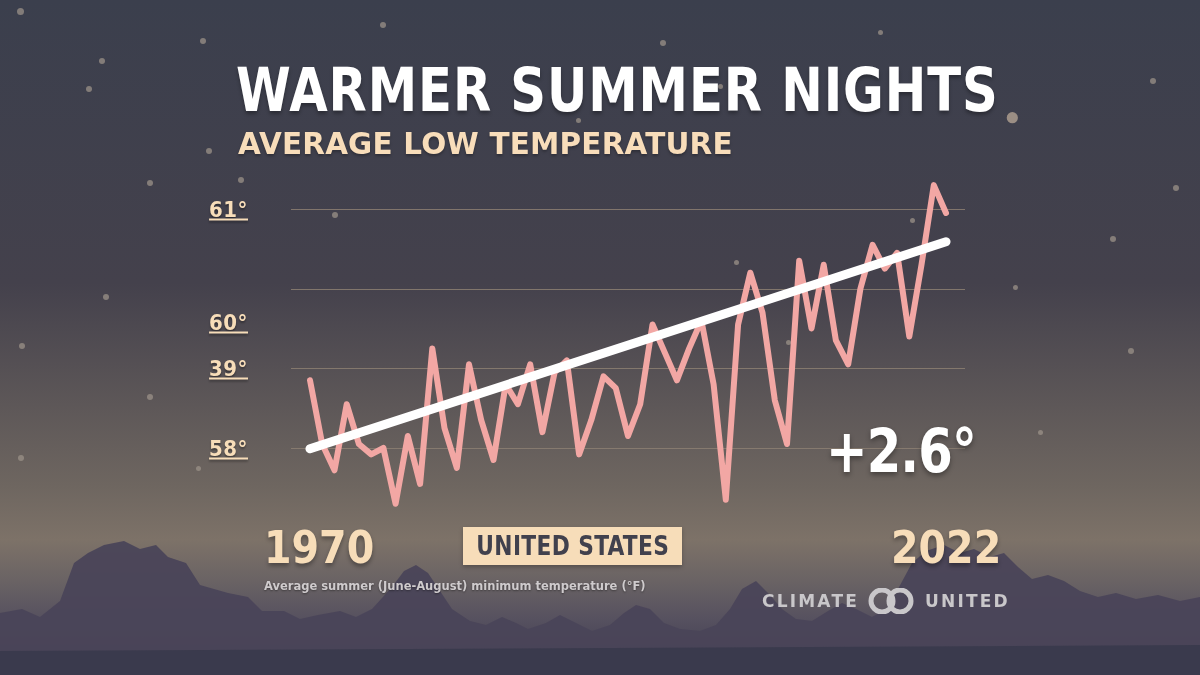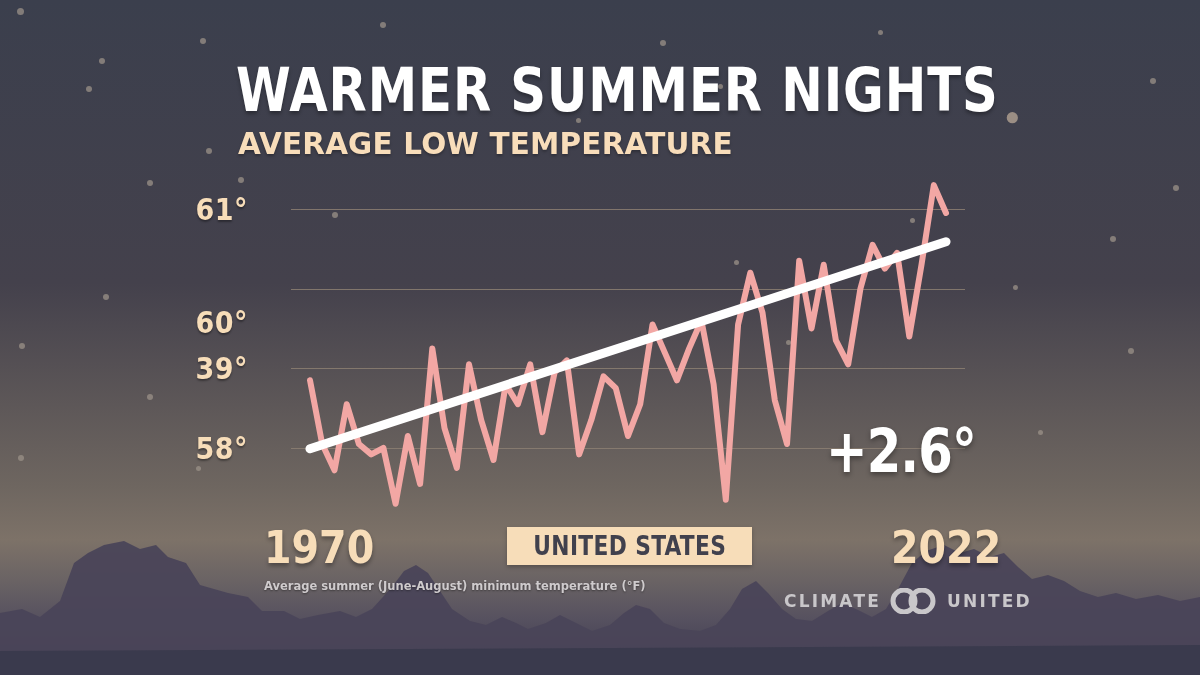--- a/index.html
+++ b/index.html
@@ -13,23 +13,24 @@
   .moon{position:absolute;left:1002px;top:42px;width:86px;height:86px;}
 
   
   .land{position:absolute;left:0;bottom:0;width:1200px;height:170px;}
 
   
   .chart{position:absolute;left:0;top:0;width:1200px;height:675px;}
   .gridline{position:absolute;left:291px;width:674px;height:1px;background:#8c7f72;opacity:.85;}
   .ylab{
     position:absolute;right:952px;transform:translateY(-50%);
-    color:#f7ddb9;font-size:30px;font-weight:700;letter-spacing:.5px;
+    color:#f7ddb9;font-size:22px;font-weight:700;letter-spacing:.5px;
     font-family:"DejaVu Sans Condensed","Liberation Sans Narrow","Liberation Sans",sans-serif;
     text-shadow:0 2px 2px rgba(0,0,0,.35);
+    text-decoration:underline;
   }
 
   
   .title{
     position:absolute;left:236px;top:60px;
     color:#ffffff;font-size:60px;line-height:60px;font-weight:700;
     letter-spacing:1px;
     font-family:"DejaVu Sans Condensed","Liberation Sans Narrow","Liberation Sans",sans-serif;
     transform:scaleX(.92);transform-origin:left top;
     text-shadow:0 3px 4px rgba(0,0,0,.30);
@@ -46,21 +47,21 @@
   .yearlab{
     position:absolute;top:522px;color:#f7ddb9;font-size:44px;font-weight:700;
     letter-spacing:0px;
     font-family:"DejaVu Sans Condensed","Liberation Sans Narrow","Liberation Sans",sans-serif;
     text-shadow:0 3px 4px rgba(0,0,0,.33);
   }
   #year-start{left:264px;}
   #year-end{left:891px;}
 
   .region-badge{
-    position:absolute;left:507px;top:527px;width:245px;height:38px;
+    position:absolute;left:463px;top:527px;width:219px;height:38px;
     background:#f7ddb9;display:flex;align-items:center;justify-content:center;
     box-shadow:0 2px 4px rgba(0,0,0,.25);
   }
   .region-badge span{
     color:#41414d;font-size:26px;font-weight:700;letter-spacing:.4px;
     font-family:"DejaVu Sans Condensed","Liberation Sans Narrow","Liberation Sans",sans-serif;
     transform:scaleX(.93);
   }
 
   .delta{
@@ -73,21 +74,21 @@
 
   .caption{
     position:absolute;left:238px;top:579px;
     color:#cfcbcd;font-size:11.5px;line-height:14px;font-weight:600;
     font-family:"DejaVu Sans","Liberation Sans",sans-serif;
     text-shadow:0 1px 2px rgba(0,0,0,.4);
     margin-left:26px;
   }
 
   .logo{
-    position:absolute;left:784px;top:588px;display:flex;align-items:center;gap:9px;
+    position:absolute;left:762px;top:588px;display:flex;align-items:center;gap:9px;
   }
   .logo .word{
     color:#c9c7ca;font-size:17px;font-weight:700;letter-spacing:2.2px;
     font-family:"DejaVu Sans","Liberation Sans",sans-serif;
   }
   .logo-mark{display:block;}
 </style>
 </head>
 <body>
 

